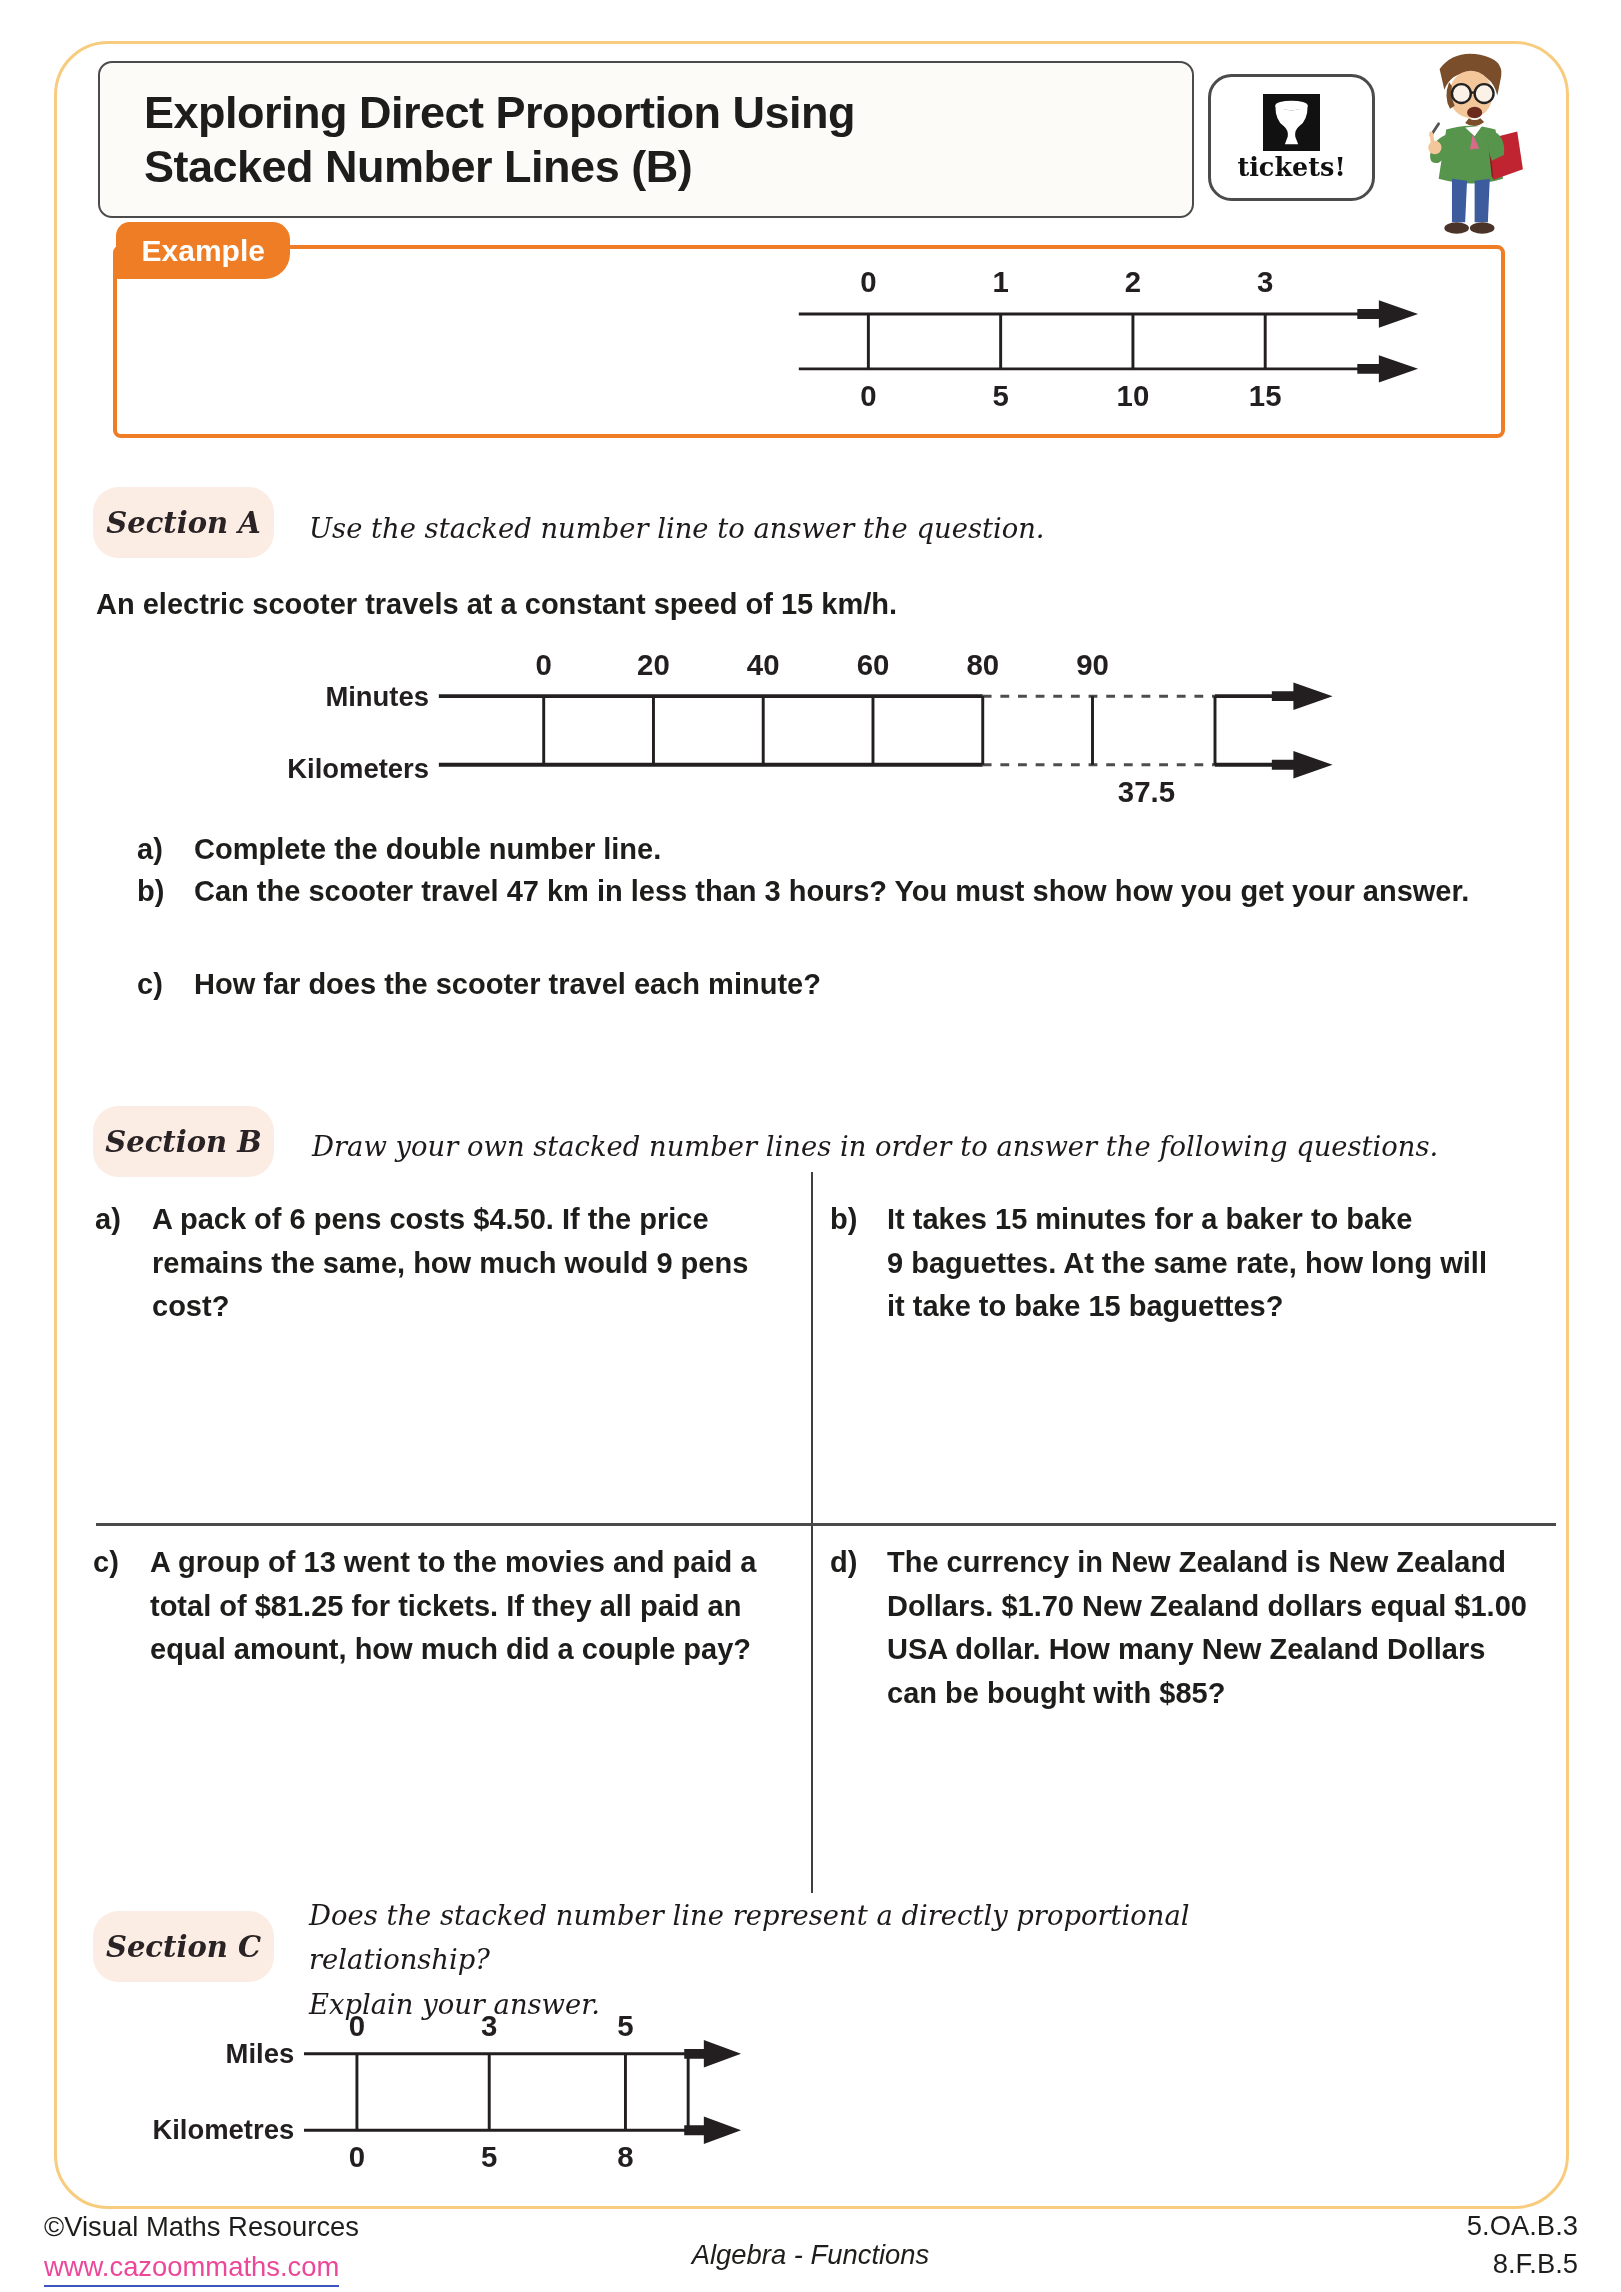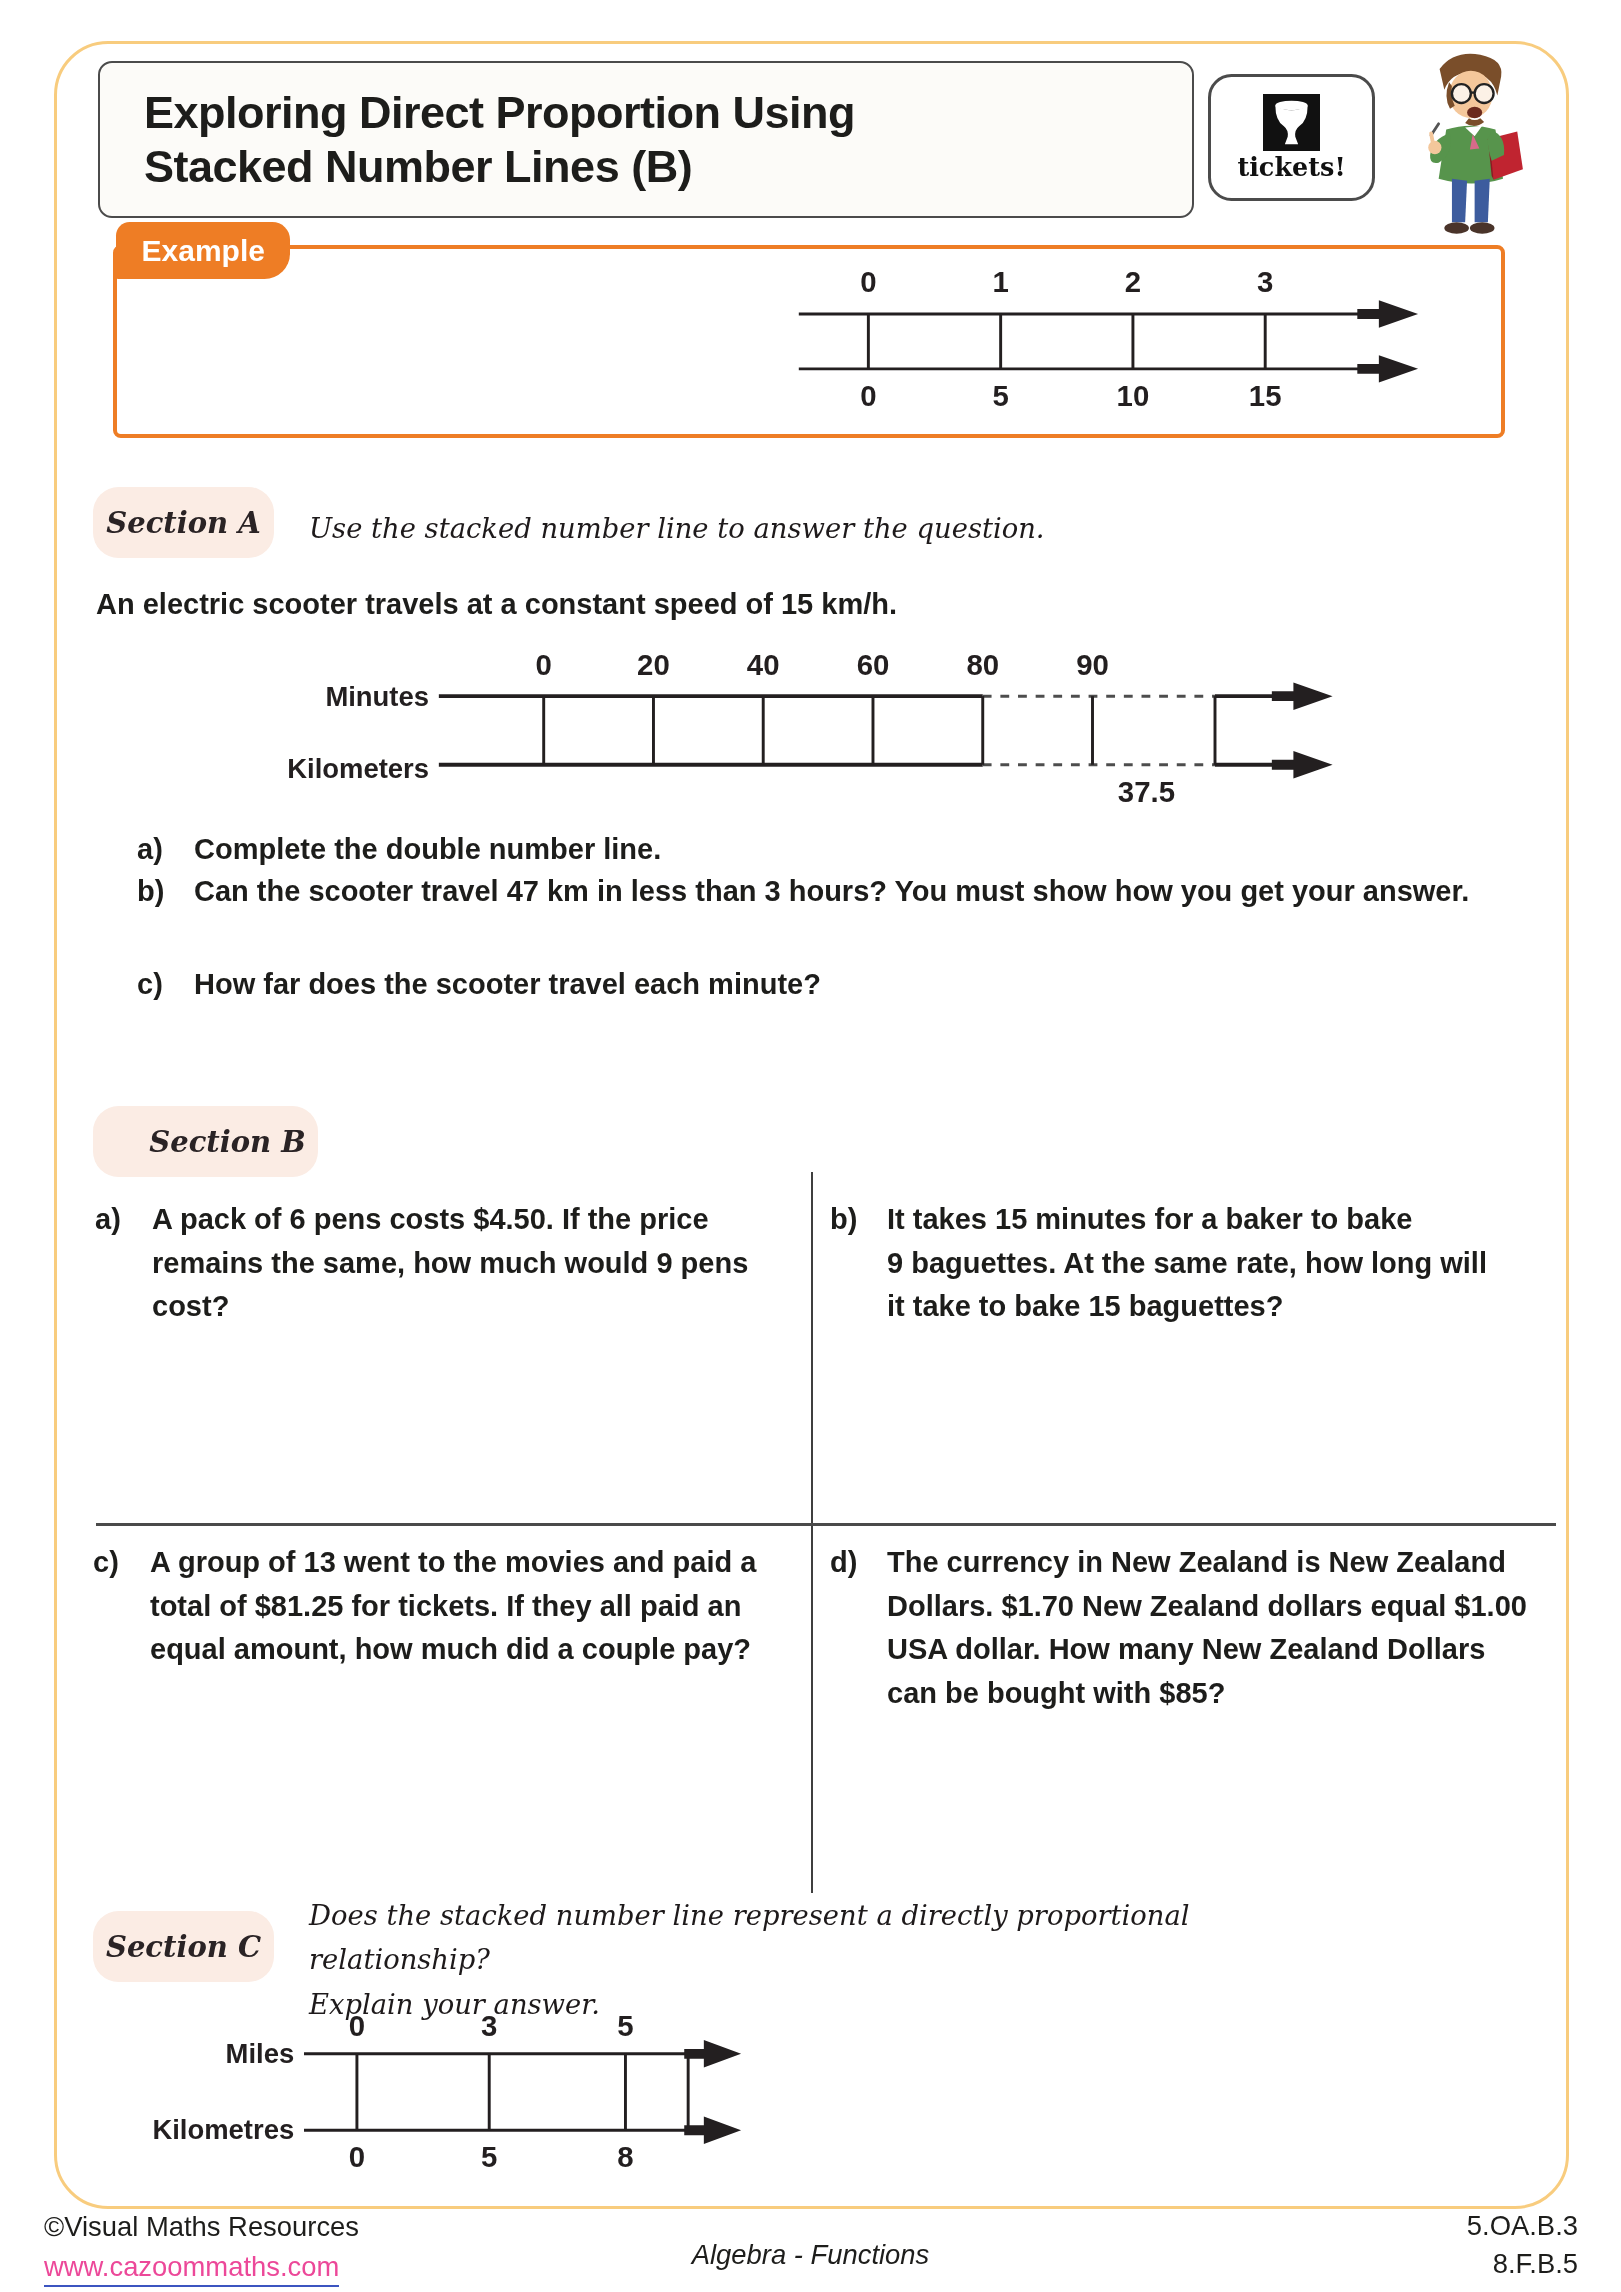--- a/index.html
+++ b/index.html
@@ -180,23 +180,24 @@
   </div>
   <div class="abs q" style="left:137px;top:870px;">
     <span class="marker">b)</span>
     <span class="qtext">Can the scooter travel 47 km in less than 3 hours? You must show how you get your answer.</span>
   </div>
   <div class="abs q" style="left:137px;top:963px;">
     <span class="marker">c)</span>
     <span class="qtext">How far does the scooter travel each minute?</span>
   </div>
 
-  <div class="abs section-label" style="left:93px;top:1106px;padding-left:44px;">
+  <div class="abs section-label" style="left:93px;top:1106px;">
     <span>Section B</span>
   </div>
+  <div class="abs instruction" style="left:312px;top:1125px;">Draw your own stacked number lines in order to answer the following questions.</div>
 
   <div class="abs divider-v" style="left:811px;top:1172px;height:721px;"></div>
   <div class="abs divider-h" style="left:96px;top:1523px;width:1460px;"></div>
 
   <div class="abs q" style="left:95px;top:1198px;width:686px;">
     <span class="marker">a)</span>
     <span class="qtext">A pack of 6 pens costs $4.50. If the price
 remains the same, how much would 9 pens
 cost?</span>
   </div>

